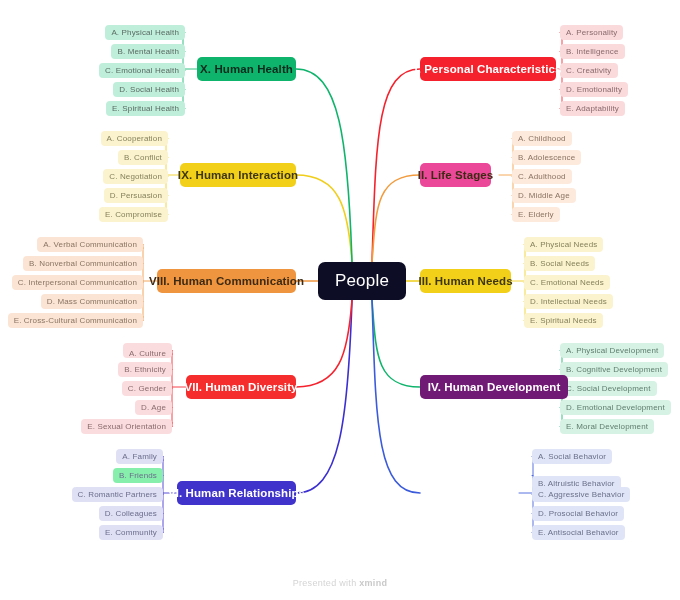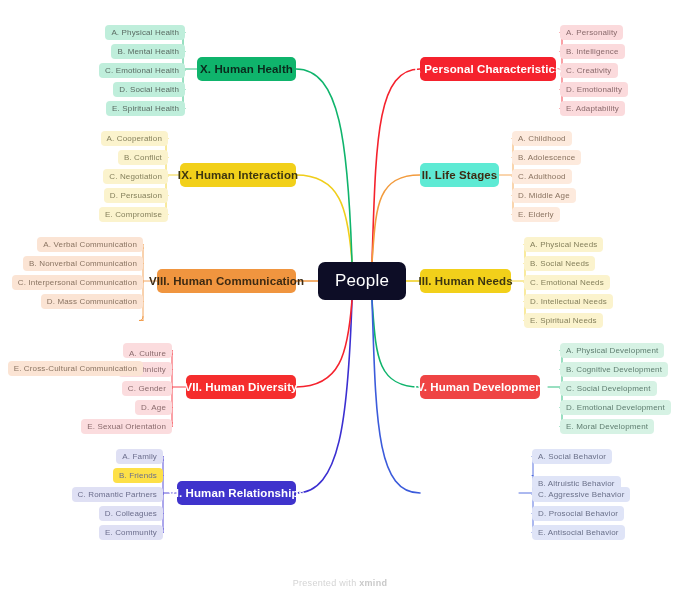--- a/index.html
+++ b/index.html
@@ -184,21 +184,21 @@
     </div>
     <div class="node leaf right" style="top: 63px; background: rgb(251, 218, 220); color: rgb(138, 106, 108); left: 560px;">
       <span>C. Creativity</span>
     </div>
     <div class="node leaf right" style="top: 82px; background: rgb(251, 218, 220); color: rgb(138, 106, 108); left: 560px;">
       <span>D. Emotionality</span>
     </div>
     <div class="node leaf right" style="top: 101px; background: rgb(251, 218, 220); color: rgb(138, 106, 108); left: 560px;">
       <span>E. Adaptability</span>
     </div>
-    <div class="node branch" style="left: 420px; top: 163px; width: 79px; background: #5eead4; color: rgb(61, 42, 18);">
+    <div class="node branch" style="left: 420px; top: 163px; width: 71px; background: #ec4899; color: rgb(61, 42, 18);">
       <span>II. Life Stages</span>
     </div>
     <div class="node leaf right" style="top: 131px; background: rgb(253, 234, 221); color: rgb(138, 115, 96); left: 512px;">
       <span>A. Childhood</span>
     </div>
     <div class="node leaf right" style="top: 150px; background: rgb(253, 234, 221); color: rgb(138, 115, 96); left: 512px;">
       <span>B. Adolescence</span>
     </div>
     <div class="node leaf right" style="top: 169px; background: rgb(253, 234, 221); color: rgb(138, 115, 96); left: 512px;">
       <span>C. Adulthood</span>
@@ -220,21 +220,21 @@
     </div>
     <div class="node leaf right" style="top: 275px; background: rgb(251, 243, 205); color: rgb(133, 128, 92); left: 524px;">
       <span>C. Emotional Needs</span>
     </div>
     <div class="node leaf right" style="top: 294px; background: rgb(251, 243, 205); color: rgb(133, 128, 92); left: 524px;">
       <span>D. Intellectual Needs</span>
     </div>
     <div class="node leaf right" style="top: 313px; background: rgb(251, 243, 205); color: rgb(133, 128, 92); left: 524px;">
       <span>E. Spiritual Needs</span>
     </div>
-    <div class="node branch" style="left: 420px; top: 375px; width: 120px; background: #ef4444; color: rgb(255, 255, 255);">
+    <div class="node branch" style="left: 420px; top: 375px; width: 148px; background: #701a75; color: rgb(255, 255, 255);">
       <span>IV. Human Development</span>
     </div>
     <div class="node leaf right" style="top: 343px; background: rgb(214, 242, 228); color: rgb(95, 125, 112); left: 560px;">
       <span>A. Physical Development</span>
     </div>
     <div class="node leaf right" style="top: 362px; background: rgb(214, 242, 228); color: rgb(95, 125, 112); left: 560px;">
       <span>B. Cognitive Development</span>
     </div>
     <div class="node leaf right" style="top: 381px; background: rgb(214, 242, 228); color: rgb(95, 125, 112); left: 560px;">
       <span>C. Social Development</span>
@@ -259,21 +259,21 @@
     </div>
     <div class="node leaf right" style="top: 525px; background: rgb(223, 228, 247); color: rgb(106, 112, 137); left: 532px;">
       <span>E. Antisocial Behavior</span>
     </div>
     <div class="node branch" style="left: 177px; top: 481px; width: 119px; background: rgb(63, 51, 204); color: rgb(255, 255, 255);">
       <span>VI. Human Relationships</span>
     </div>
     <div class="node leaf left" style="top: 449px; background: rgb(223, 224, 244); color: rgb(107, 109, 140); right: 517px;">
       <span>A. Family</span>
     </div>
-    <div class="node leaf left" style="top: 468px; background: #fde047; color: rgb(107, 109, 140); right: 517px;">
+    <div class="node leaf left" style="top: 468px; background: #86efac; color: rgb(107, 109, 140); right: 517px;">
       <span>B. Friends</span>
     </div>
     <div class="node leaf left" style="top: 487px; background: rgb(223, 224, 244); color: rgb(107, 109, 140); right: 517px;">
       <span>C. Romantic Partners</span>
     </div>
     <div class="node leaf left" style="top: 506px; background: rgb(223, 224, 244); color: rgb(107, 109, 140); right: 517px;">
       <span>D. Colleagues</span>
     </div>
     <div class="node leaf left" style="top: 525px; background: rgb(223, 224, 244); color: rgb(107, 109, 140); right: 517px;">
       <span>E. Community</span>
@@ -304,21 +304,21 @@
     </div>
     <div class="node leaf left" style="top: 256px; background: rgb(251, 228, 212); color: rgb(138, 116, 98); right: 537px;">
       <span>B. Nonverbal Communication</span>
     </div>
     <div class="node leaf left" style="top: 275px; background: rgb(251, 228, 212); color: rgb(138, 116, 98); right: 537px;">
       <span>C. Interpersonal Communication</span>
     </div>
     <div class="node leaf left" style="top: 294px; background: rgb(251, 228, 212); color: rgb(138, 116, 98); right: 537px;">
       <span>D. Mass Communication</span>
     </div>
-    <div class="node leaf left" style="top: 313px; background: rgb(251, 228, 212); color: rgb(138, 116, 98); right: 537px; margin-top: 48px;">
+    <div class="node leaf left" style="top: 313px; background: rgb(251, 228, 212); color: rgb(138, 116, 98); right: 537px;">
       <span>E. Cross-Cultural Communication</span>
     </div>
     <div class="node branch" style="left: 180px; top: 163px; width: 116px; background: rgb(242, 208, 26); color: rgb(61, 54, 16);">
       <span>IX. Human Interaction</span>
     </div>
     <div class="node leaf left" style="top: 131px; background: rgb(251, 243, 205); color: rgb(133, 128, 92); right: 512px;">
       <span>A. Cooperation</span>
     </div>
     <div class="node leaf left" style="top: 150px; background: rgb(251, 243, 205); color: rgb(133, 128, 92); right: 512px;">
       <span>B. Conflict</span>

